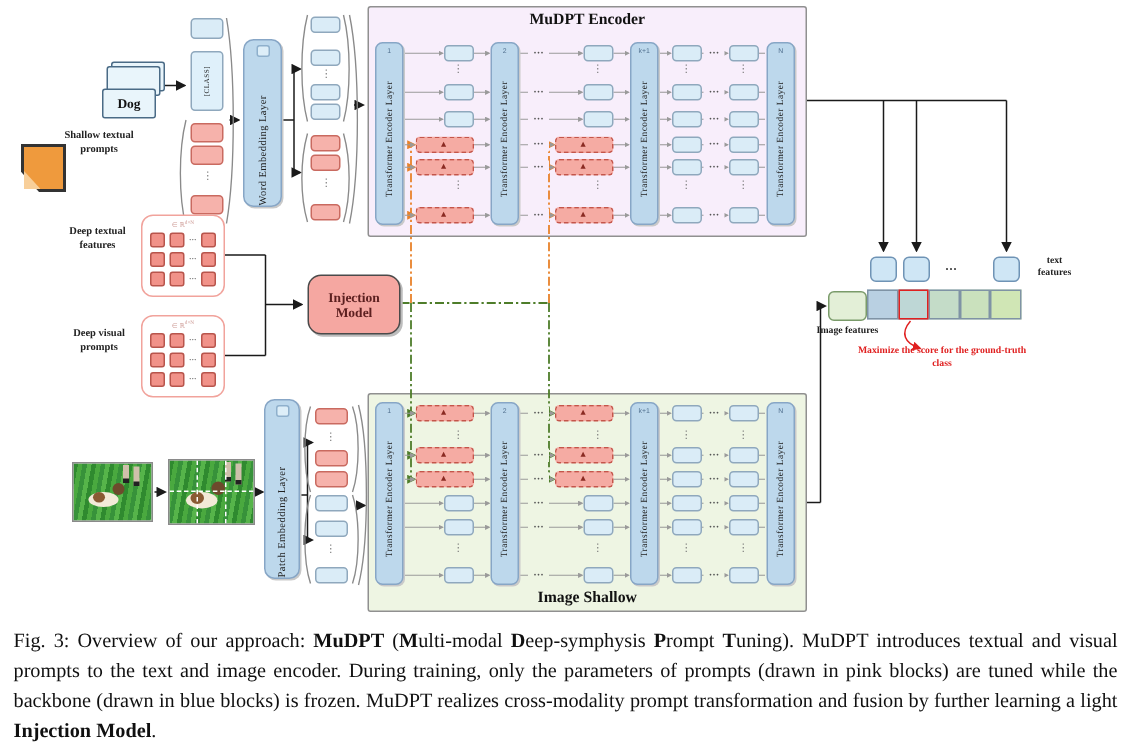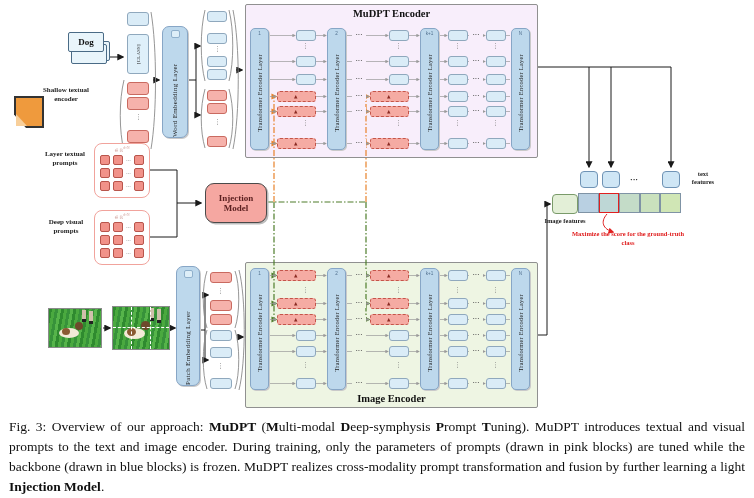--- a/index.html
+++ b/index.html
@@ -60,21 +60,21 @@
 </head>
 <body>
 
 <div id="page">
   <div id="diagram">
 
     <div class="panel" style="left:245px;top:4px;width:293px;height:154px;background:#f8eefb">
       <div class="ptitle" style="top:3px">MuDPT Encoder</div>
     </div>
     <div class="panel" style="left:245px;top:262px;width:293px;height:146px;background:#eef5e3">
-      <div class="ptitle" style="bottom:3px">Image Encoder</div>
+      <div class="ptitle" style="bottom:3px">Image Shallow</div>
     </div>
 
     <svg id="wires" width="754" height="412" viewBox="0 0 754 412">
       <defs>
         <marker id="ab" viewBox="0 0 8 8" markerWidth="7" markerHeight="7" refX="6.5" refY="4" orient="auto">
             <path d="M0,0L8,4L0,8Z" fill="#1a1a1a"></path>
           </marker>
         <marker id="ag" viewBox="0 0 8 8" markerWidth="5" markerHeight="5" refX="6" refY="4" orient="auto">
             <path d="M0,0L8,4L0,8Z" fill="#9a9a9a"></path>
           </marker>
@@ -234,48 +234,48 @@
       </svg>
 
     <div style="position:absolute;left:14px;top:96px;width:30px;height:32px;z-index:3">
       <div style="position:absolute;inset:0;background:#333;clip-path:polygon(0 0,100% 0,100% 100%,40% 100%,0 58%)"></div>
       <div style="position:absolute;inset:1.6px;background:#ef9a3d;clip-path:polygon(0 0,100% 0,100% 100%,40% 100%,0 58%)"></div>
       <div style="position:absolute;left:2px;bottom:2px;width:11px;height:12px;background:#f8cf9a;clip-path:polygon(0 0,100% 100%,0 100%)"></div>
     </div>
 
     <div class="card" style="left:74px;top:41px"></div>
     <div class="card" style="left:71px;top:44px"></div>
-    <div class="card front" style="left:68px;top:32px">Dog</div>
+    <div class="card front" style="left:68px;top:59px">Dog</div>
 
     <div class="tokB" style="left:127px;top:12px;width:22px;height:14px"></div>
     <div class="classbox" style="left:127px;top:34px;width:22px;height:40px">
       <span class="vlabel">[CLASS]</span>
     </div>
     <div class="tokP" style="left:127px;top:82px;width:22px;height:13px"></div>
     <div class="tokP" style="left:127px;top:97px;width:22px;height:13px"></div>
     <span class="vdots" style="left:135px;top:113px">⋮</span>
     <div class="tokP" style="left:127px;top:130px;width:22px;height:13px"></div>
-    <div class="slabel" style="left:36px;top:86px;width:60px">Shallow textual encoder</div>
+    <div class="slabel" style="left:36px;top:86px;width:60px">Shallow textual prompts</div>
 
     <div class="embed" style="left:162px;top:26px;width:26px;height:112px">
       <div class="mini"></div>
       <span class="vlabel">Word Embedding Layer</span>
     </div>
 
     <div class="tokB" style="left:207px;top:11px;width:20px;height:11px"></div>
     <div class="tokB" style="left:207px;top:33px;width:20px;height:11px"></div>
     <span class="vdots" style="left:214px;top:45px">⋮</span>
     <div class="tokB" style="left:207px;top:56px;width:20px;height:11px"></div>
     <div class="tokB" style="left:207px;top:69px;width:20px;height:11px"></div>
     <div class="tokP" style="left:207px;top:90px;width:20px;height:11px"></div>
     <div class="tokP" style="left:207px;top:103px;width:20px;height:11px"></div>
     <span class="vdots" style="left:214px;top:118px">⋮</span>
     <div class="tokP" style="left:207px;top:136px;width:20px;height:11px"></div>
 
-    <div class="slabel" style="left:40px;top:150px;width:50px">Layer textual prompts</div>
+    <div class="slabel" style="left:40px;top:150px;width:50px">Deep textual features</div>
     <div class="dpc" style="left:94px;top:143px;width:56px;height:55px">
       <div class="dpnote"><span>∈ ℝ</span><sup>d×N</sup></div>
       <div class="dprow">
           <div class="dpb"></div>
           <div class="dpb"></div>
           <span class="dpdots">···</span>
           <div class="dpb"></div>
         </div>
       <div class="dprow">
           <div class="dpb"></div>

